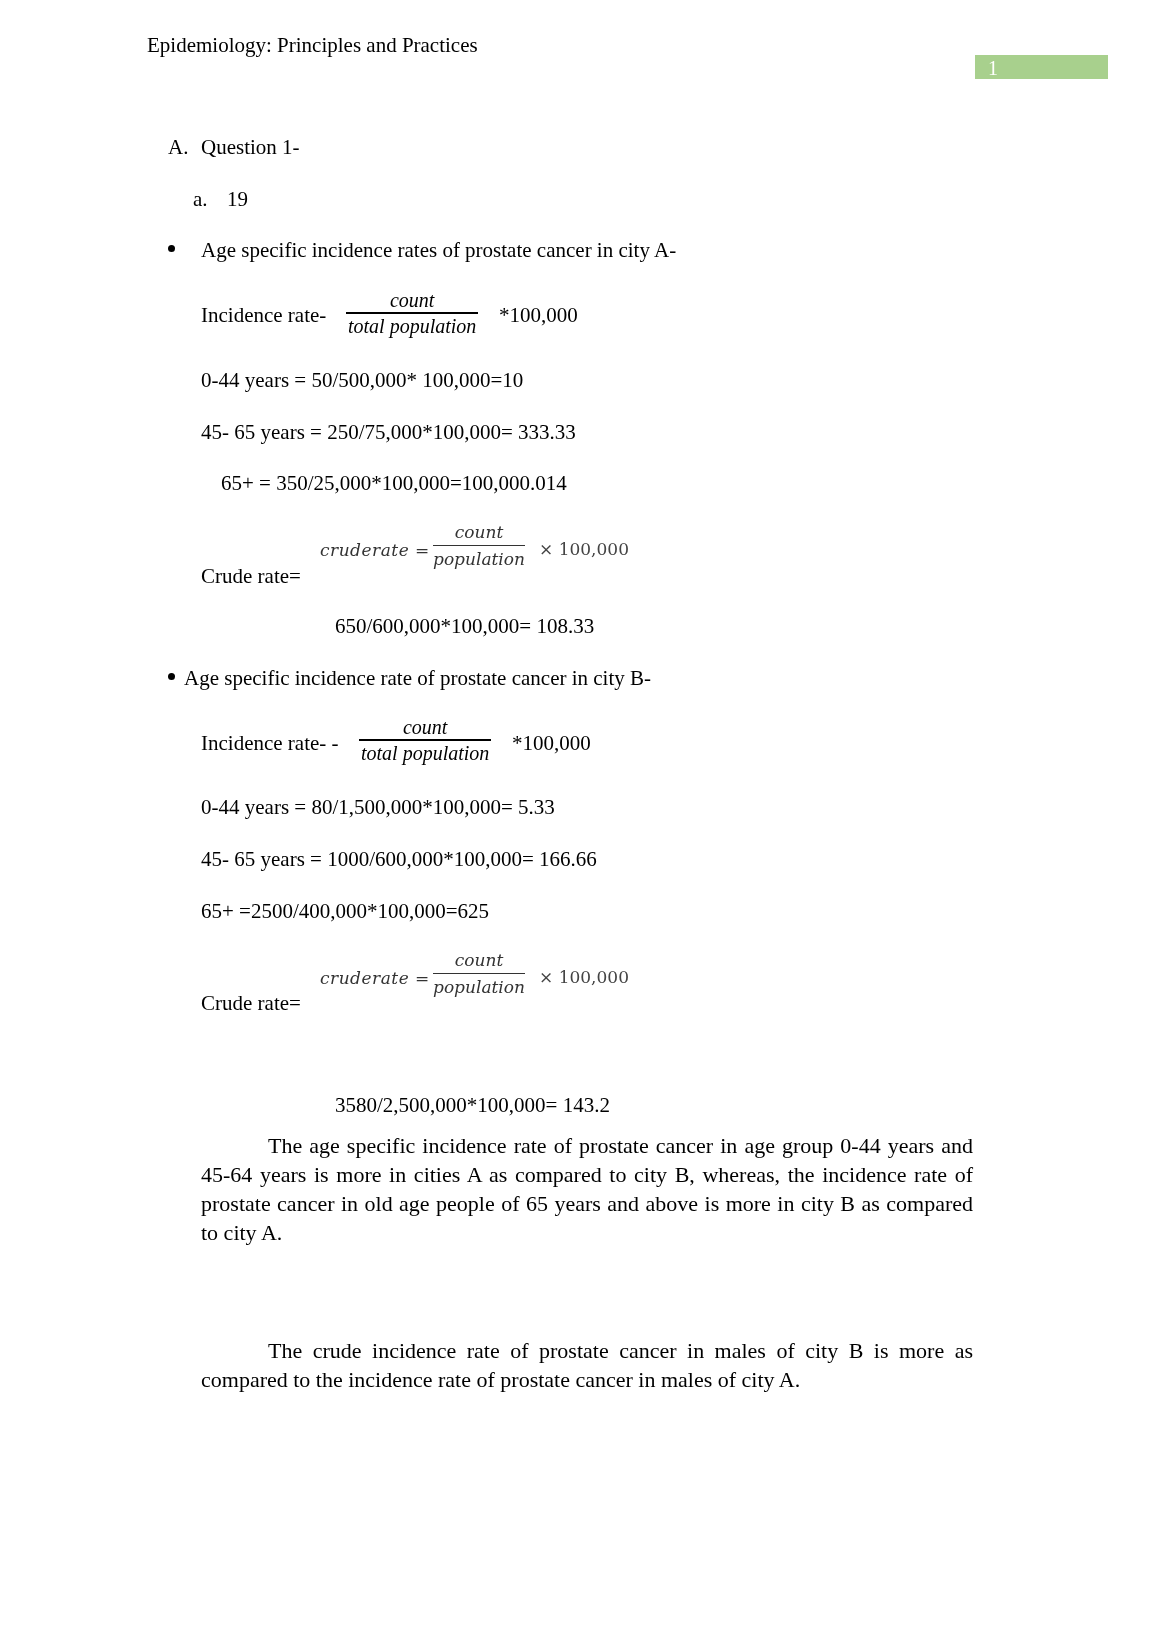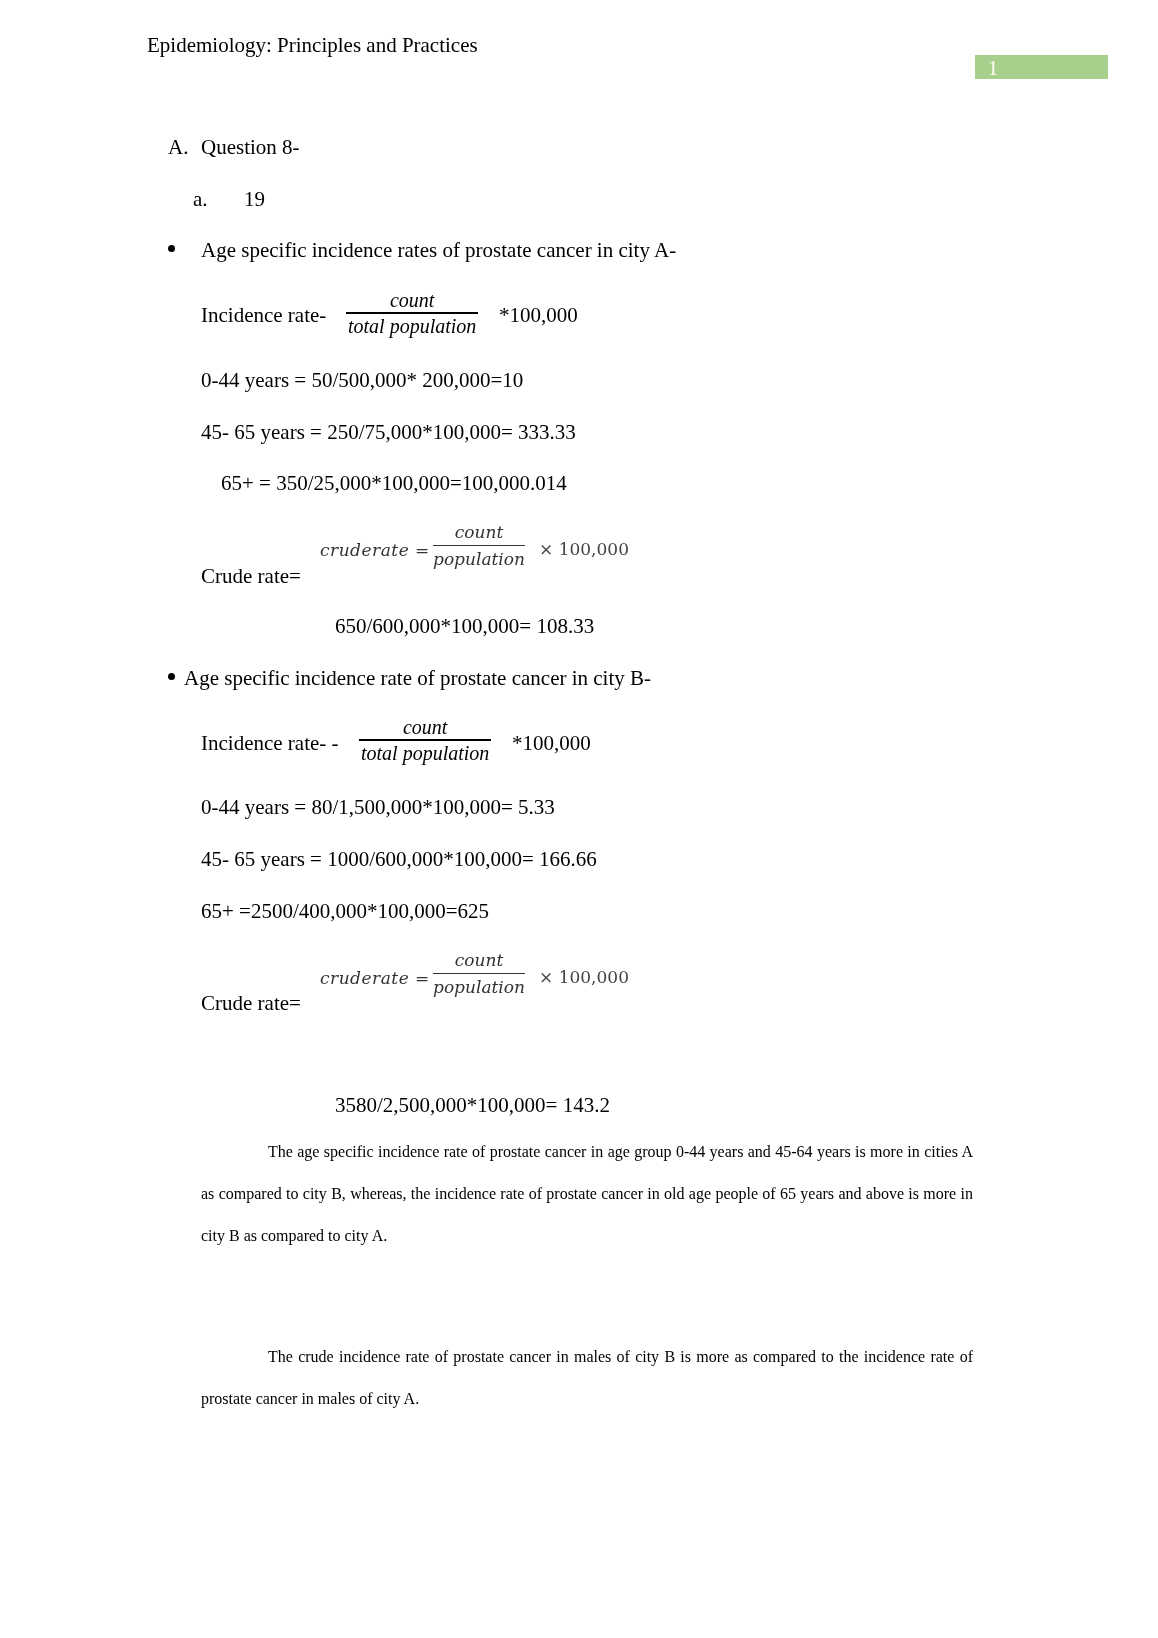--- a/index.html
+++ b/index.html
@@ -60,53 +60,53 @@
       position: absolute; display: flex; flex-direction: column; align-items: center;
       font-style: italic;
     }
     .img-formula .ffrac .bar { height: 1px; background: #333; align-self: stretch; margin: 3px 0; }
     .img-formula .rhs { position: absolute; color: #444; }
 
     .para {
       position: absolute;
       left: 201px;
       width: 772px;
-      font-size: 16px;
-      line-height: 42px;
+      font-size: 22px;
+      line-height: 29px;
       text-align: justify;
       white-space: normal;
     }
     .para .indent { display: inline-block; width: 67px; }
   </style>
 </head>
 <body>
 
 <div class="abs header-title">Epidemiology: Principles and Practices</div>
 <div class="abs page-num-box">
   <span class="page-num">1</span>
 </div>
 
 <div class="abs line" style="left:168px; top:134px;">A.</div>
-<div class="abs line" style="left:201px; top:134px;">Question 8-</div>
+<div class="abs line" style="left:201px; top:134px;">Question 1-</div>
 
 <div class="abs line" style="left:193px; top:186px;">a.</div>
-<div class="abs line" style="left:227px; top:186px;margin-left:17px;">19</div>
+<div class="abs line" style="left:227px; top:186px;">19</div>
 
 <span class="bullet" style="top:245px;"></span>
 <div class="abs line" style="left:201px; top:237px;">Age specific incidence rates of prostate cancer in city A-</div>
 
 <div class="abs line" style="left:201px; top:302px;">Incidence rate-</div>
 <div class="frac" style="left:346px; top:288px;">
   <span class="num">count</span>
   <span class="bar"></span>
   <span class="den">total population</span>
 </div>
 <div class="abs line" style="left:499px; top:302px;">*100,000</div>
 
-<div class="abs line" style="left:201px; top:367px;">0-44 years = 50/500,000* 200,000=10</div>
+<div class="abs line" style="left:201px; top:367px;">0-44 years = 50/500,000* 100,000=10</div>
 <div class="abs line" style="left:201px; top:419px;">45- 65 years = 250/75,000*100,000= 333.33</div>
 <div class="abs line" style="left:201px; top:470px;margin-left:20px;">65+ = 350/25,000*100,000=100,000.014</div>
 
 <div class="abs line" style="left:201px; top:563px;">Crude rate=</div>
 <div class="img-formula" style="left:320px; top:522px; width:310px; height:60px;">
   <span class="lhs" style="left:0; top:18px;">cruderate =</span>
   <span class="ffrac" style="left:113px; top:0;">
     <span>count</span>
     <span class="bar"></span>
     <span>population</span>

